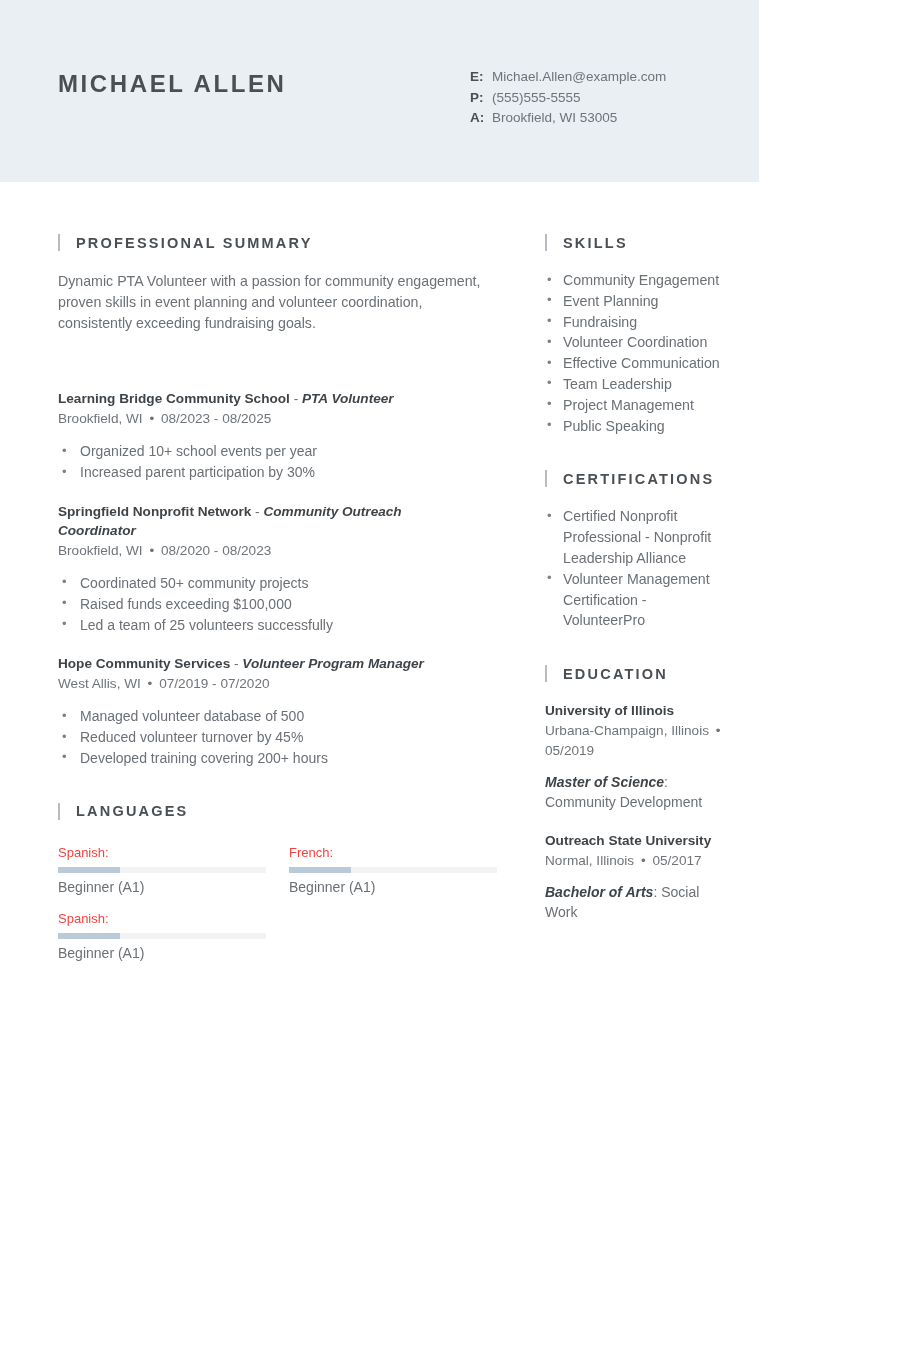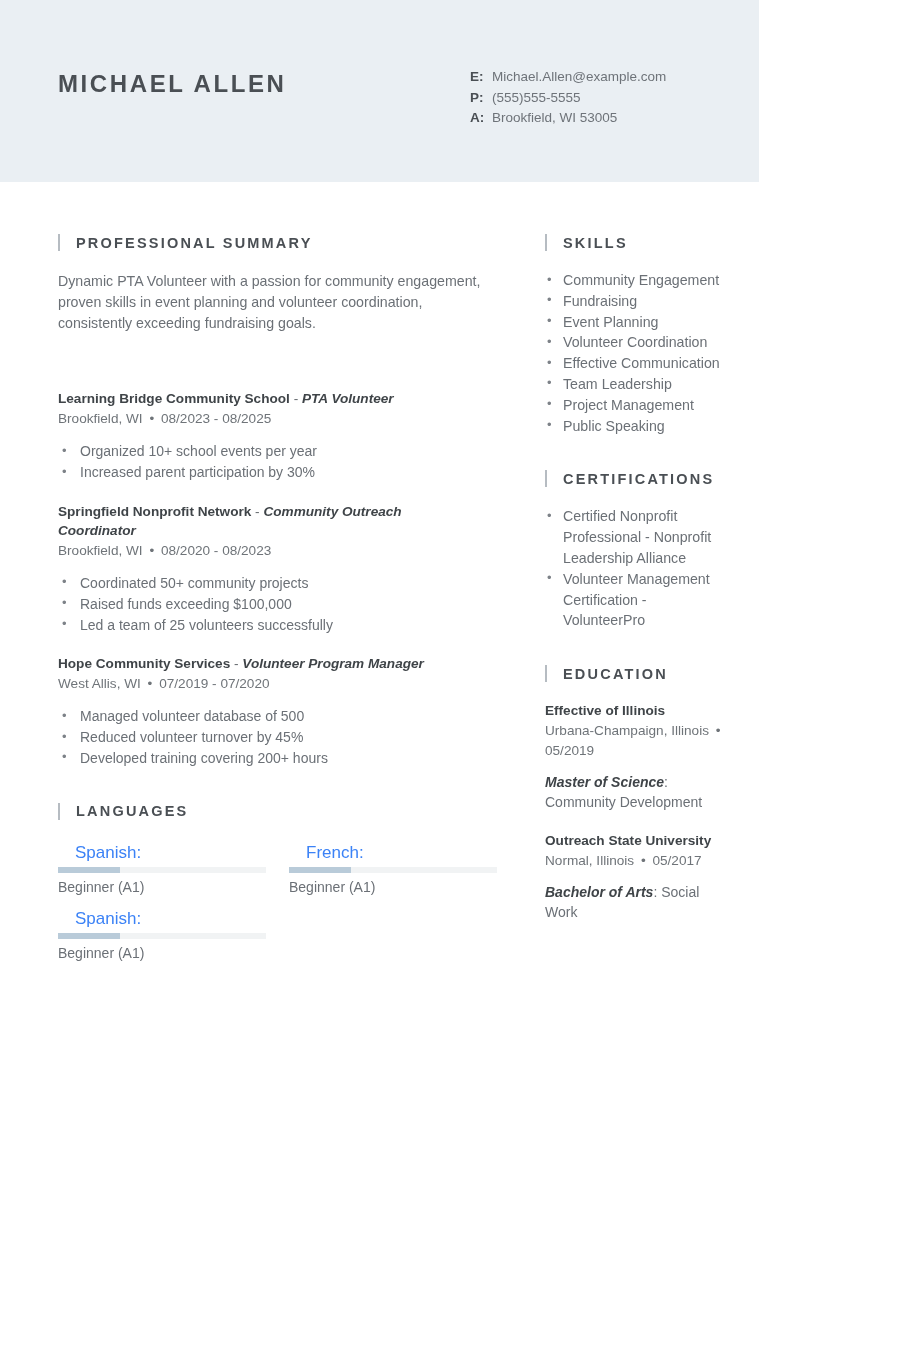--- a/index.html
+++ b/index.html
@@ -221,24 +221,23 @@
     column-gap: 23px;
     row-gap: 0px;
   }
 
   .lang-item {
     width: 208px;
     margin-bottom: 10px;
   }
 
   .lang-name {
-    font-size: 17px;
-    color: #3b82f6;
+    font-size: 13px;
+    color: #ef4444;
     line-height: 22px;
-    margin-left: 17px;
   }
 
   .lang-track {
     width: 100%;
     height: 6px;
     background: #f1f3f4;
     margin-top: 3px;
     position: relative;
   }
 
@@ -360,22 +359,22 @@
 
     <div class="col-right">
 
       <div class="section">
         <div class="section-head">
           <span class="section-bar"></span>
           <span>SKILLS</span>
         </div>
         <ul class="dotlist" id="skills-list">
             <li>Community Engagement</li>
+            <li>Event Planning</li>
             <li>Fundraising</li>
-            <li>Event Planning</li>
             <li>Volunteer Coordination</li>
             <li>Effective Communication</li>
             <li>Team Leadership</li>
             <li>Project Management</li>
             <li>Public Speaking</li>
           </ul>
       </div>
 
       <div class="spacer-sections"></div>
 
@@ -392,21 +391,21 @@
 
       <div class="spacer-sections"></div>
 
       <div class="section">
         <div class="section-head">
           <span class="section-bar"></span>
           <span>EDUCATION</span>
         </div>
         <div id="edu-list">
             <div class="edu">
-              <div class="edu-school">Effective of Illinois</div>
+              <div class="edu-school">University of Illinois</div>
               <div class="edu-meta"><span>Urbana-Champaign, Illinois</span><span class="sep"> • </span><span>05/2019</span></div>
               <div class="edu-degree-line"><span class="edu-degree">Master of Science</span><span>: Community Development</span></div>
             </div>
             <div class="edu">
               <div class="edu-school">Outreach State University</div>
               <div class="edu-meta"><span>Normal, Illinois</span><span class="sep"> • </span><span>05/2017</span></div>
               <div class="edu-degree-line"><span class="edu-degree">Bachelor of Arts</span><span>: Social Work</span></div>
             </div>
           </div>
       </div>

